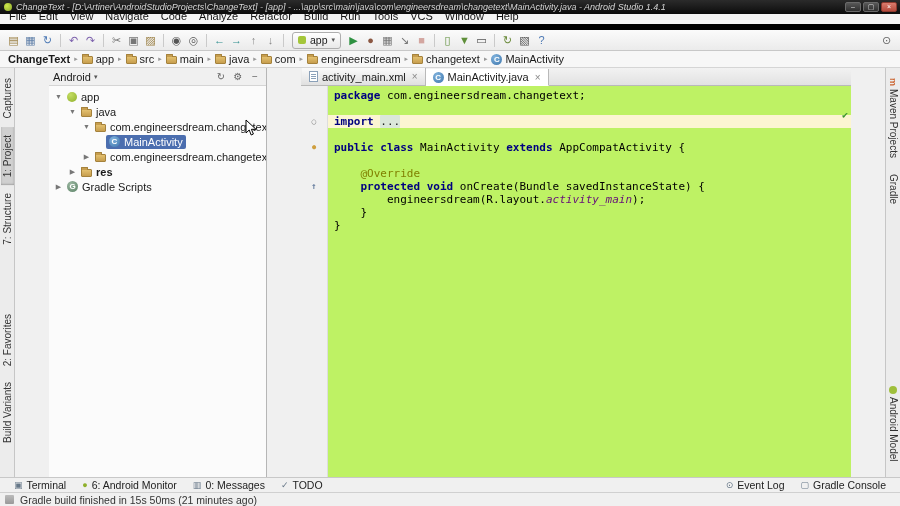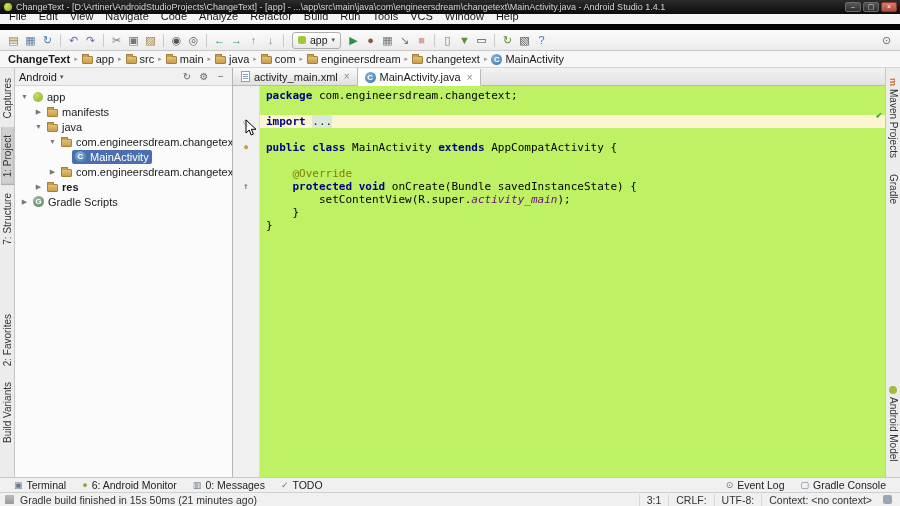--- a/index.html
+++ b/index.html
@@ -2,21 +2,21 @@
 <html><head>
 <meta charset="utf-8">
 <style>
   *{margin:0;padding:0;box-sizing:border-box;}
   html,body{width:900px;height:506px;overflow:hidden;}
   body{position:relative;font-family:"Liberation Sans","DejaVu Sans",sans-serif;font-size:11px;background:#f0f0f0;color:#1a1a1a;}
 
   
   .titlebar{height:14px;background:linear-gradient(#2b2b2b,#0c0c0c);display:flex;align-items:center;padding:0 3px;color:#d5d5d5;font-size:9px;}
   .logo{width:8px;height:8px;border-radius:50%;background:radial-gradient(circle at 35% 35%,#cfe84b,#8aa62c);margin:0 4px 0 1px;flex:none;}
-  .title-text{flex:1;white-space:nowrap;overflow:hidden;}
+  .title-text{flex:1;white-space:nowrap;overflow:hidden;font-style:italic;}
   .winbtns{display:flex;gap:2px;flex:none;}
   .winbtn{width:16px;height:10px;border:1px solid #6a6a6a;border-radius:2px;background:linear-gradient(#585858,#2f2f2f);color:#ddd;font-size:7px;line-height:8px;text-align:center;}
   .winbtn.close{background:linear-gradient(#d97b6c,#b54a3c);border-color:#8e3a2f;color:#fff;}
 
   
   .menubar{height:16px;background:#f4f4f4;border-bottom:6px solid #000000;display:flex;align-items:flex-end;padding-left:3px;color:#111;}
   .menu-item{padding:0 6px;line-height:15px;}
 
   
   .toolbar{height:21px;background:linear-gradient(#fbfbfb,#ebebeb);border-bottom:1px solid #c8c8c8;display:flex;align-items:center;padding:0 5px;}
@@ -36,21 +36,21 @@
   
   .ic-folder{width:11px;height:8px;background:linear-gradient(#e3c06f,#c79e4e);border:1px solid #a5823c;border-radius:1px;position:relative;display:inline-block;flex:none;margin-top:2px;}
   .ic-folder::before{content:"";position:absolute;top:-3px;left:-1px;width:5px;height:2px;background:#c79e4e;border:1px solid #a5823c;border-bottom:none;border-radius:1px 1px 0 0;}
   .ic-class{width:11px;height:11px;border-radius:50%;background:radial-gradient(circle at 35% 30%,#7fb2dd,#3f77ad);color:#fff;font-size:8px;font-weight:bold;line-height:11px;text-align:center;display:inline-block;flex:none;}
   .ic-droid{width:10px;height:10px;border-radius:50%;background:radial-gradient(circle at 35% 30%,#c4dd62,#8fb02c);display:inline-block;flex:none;}
   .ic-gradle{width:11px;height:11px;border-radius:50%;background:radial-gradient(circle at 35% 30%,#9ab6a0,#5c8367);color:#fff;font-size:8px;font-weight:bold;line-height:11px;text-align:center;display:inline-block;flex:none;}
   .ic-file{width:9px;height:11px;background:#fff;border:1px solid #8aa0b8;display:inline-block;flex:none;position:relative;}
   .ic-file::before{content:"";position:absolute;left:1px;top:2px;width:5px;height:1px;background:#8aa0b8;box-shadow:0 2px 0 #8aa0b8,0 4px 0 #8aa0b8;}
 
   
-  .main{display:flex;height:409px;}
+  .main{display:flex;height:409px;gap:34px;}
   .vstrip{width:15px;background:#ececec;display:flex;flex-direction:column;align-items:center;font-size:10px;color:#333;padding-top:2px;}
   .vstrip.left{border-right:1px solid #c6c6c6;}
   .vstrip.right{border-left:1px solid #c6c6c6;}
   .vspacer{flex:1;}
   .vgroup{display:flex;flex-direction:column;align-items:center;}
   .vgroup.pad-b-lg{margin-bottom:26px;}
   .vgroup.pad-b-sm{margin-bottom:8px;}
   .vbtn{display:flex;align-items:center;gap:3px;padding:8px 1px;white-space:nowrap;}
   .vbtn.lft{writing-mode:vertical-rl;transform:rotate(180deg);}
   .vbtn.rgt{writing-mode:vertical-rl;}
@@ -263,27 +263,20 @@
       </div>
     <div class="tree">
         <div class="tree-row" style="padding-left: 4px;">
           <span class="tree-arrow">▼</span>
           <span class="tree-chip">
             <span class="ic-droid"></span>
             <span>app</span>
           </span>
         </div>
         <div class="tree-row" style="padding-left: 18px;">
-          <span class="tree-arrow">▶</span>
-          <span class="tree-chip">
-            <span class="ic-folder"></span>
-            <span>manifests</span>
-          </span>
-        </div>
-        <div class="tree-row" style="padding-left: 18px;">
           <span class="tree-arrow">▼</span>
           <span class="tree-chip">
             <span class="ic-folder"></span>
             <span>java</span>
           </span>
         </div>
         <div class="tree-row" style="padding-left: 32px;">
           <span class="tree-arrow">▼</span>
           <span class="tree-chip">
             <span class="ic-folder"></span>
@@ -357,21 +350,21 @@
         </div>
       <div class="code">
           <div class="code-line"><span class="seg-kw">package </span><span class="seg-pl">com.engineersdream.changetext;</span></div>
           <div class="code-line"></div>
           <div class="code-line current"><span class="seg-kw">import </span><span class="seg-fold">...</span></div>
           <div class="code-line"></div>
           <div class="code-line"><span class="seg-kw">public class </span><span class="seg-pl">MainActivity </span><span class="seg-kw">extends </span><span class="seg-pl">AppCompatActivity {</span></div>
           <div class="code-line"></div>
           <div class="code-line"><span class="seg-ann">    @Override</span></div>
           <div class="code-line"><span class="seg-pl">    </span><span class="seg-kw">protected void </span><span class="seg-pl">onCreate(Bundle savedInstanceState) {</span></div>
-          <div class="code-line"><span class="seg-pl">        setContentView(R.super.</span><span class="seg-field">activity_main</span><span class="seg-pl">);</span></div>
+          <div class="code-line"><span class="seg-pl">        engineersdream(R.layout.</span><span class="seg-field">activity_main</span><span class="seg-pl">);</span></div>
           <div class="code-line"><span class="seg-pl">    }</span></div>
           <div class="code-line"><span class="seg-pl">}</span></div>
         </div>
       <div class="stripe-check">✔</div>
     </div>
   </div>
 
   <div class="vstrip right">
     <div class="vgroup">
         <div class="vbtn rgt">
@@ -421,26 +414,19 @@
       <div class="bb-item">
         <span class="bb-icon" style="color: rgb(102, 119, 136);">▢</span>
         <span>Gradle Console</span>
       </div>
     </div>
 </div>
 
 <div class="statusbar">
   <div class="sb-grid"></div>
   <div class="sb-left">Gradle build finished in 15s 50ms (21 minutes ago)</div>
-  <div class="sb-right">
-      <div class="sb-item">3:1</div>
-      <div class="sb-item">CRLF:</div>
-      <div class="sb-item">UTF-8:</div>
-      <div class="sb-item">Context: &lt;no context&gt;</div>
-      <div class="hector"></div>
-    </div>
 </div>
 
 <div class="mouse-cursor">
   <svg width="12" height="18" viewBox="0 0 12 18">
     <polygon points="1,1 1,14 4.2,11 6.2,16 8.4,15 6.4,10.3 11,10.3" fill="#ffffff" stroke="#000000" stroke-width="1"></polygon>
   </svg>
 </div>
 
 </body></html>

